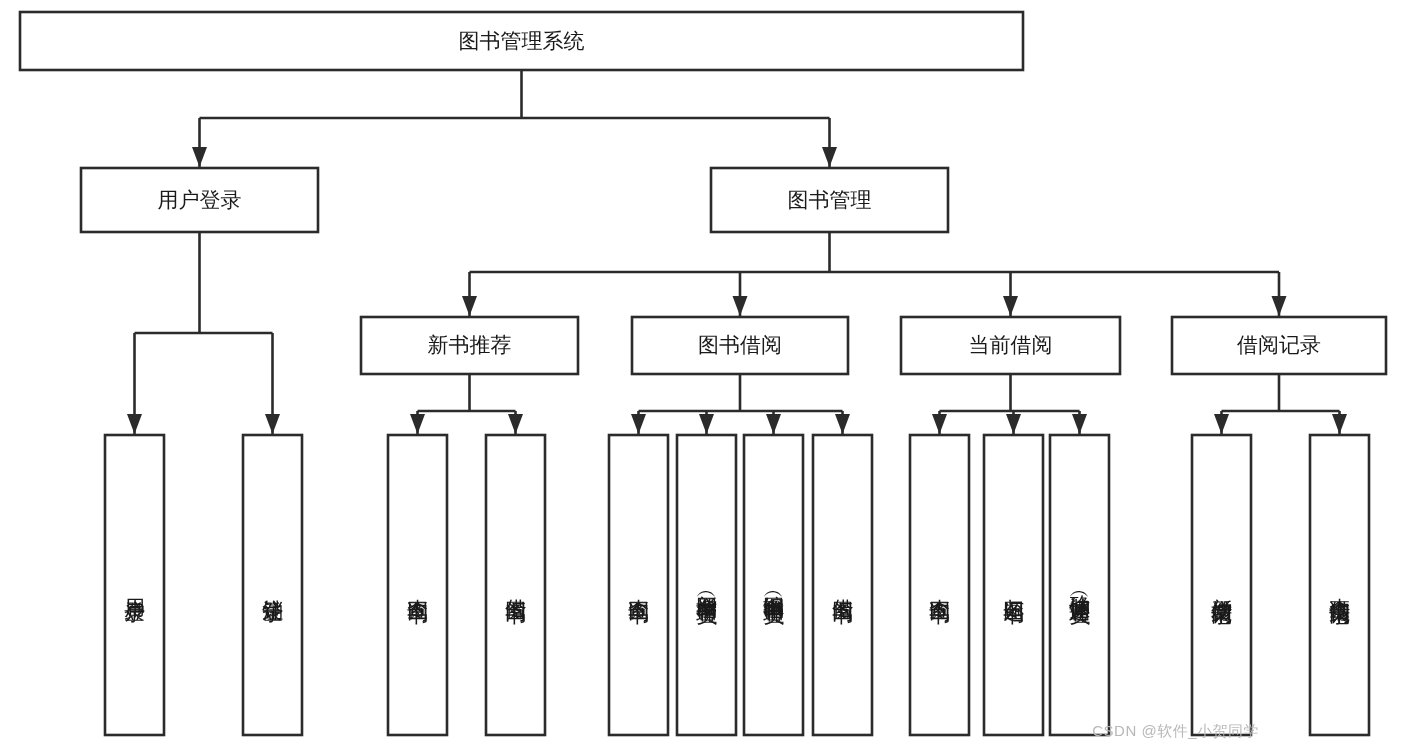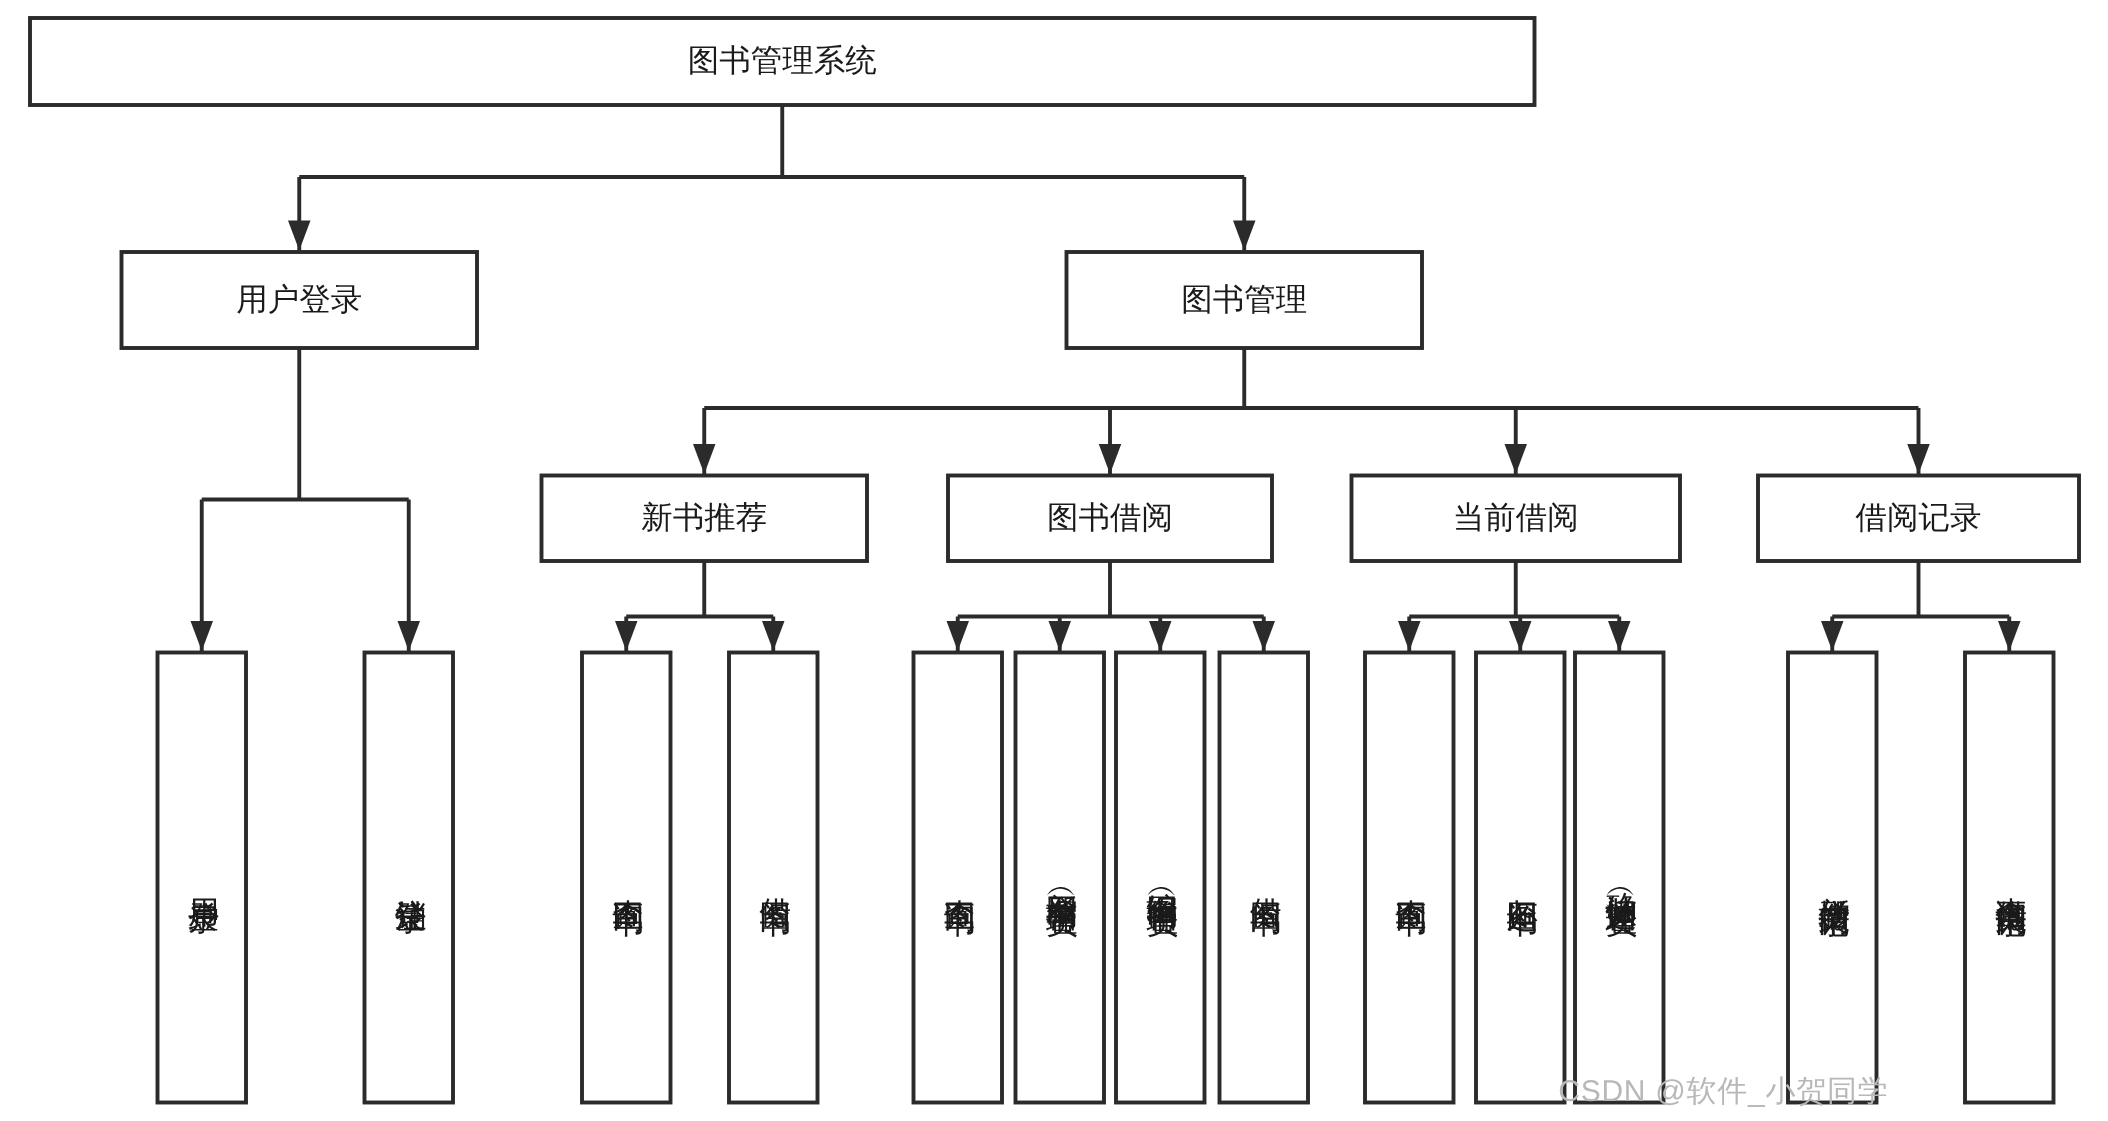--- a/index.html
+++ b/index.html
@@ -61,21 +61,21 @@
     letter-spacing: 1.5px;
     color: #1a1a1a;
     white-space: nowrap;
     pointer-events: none;
   }
   .watermark {
     position: absolute;
     right: 8px;
     bottom: 6px;
     font-family: "Liberation Sans", "DejaVu Sans", sans-serif;
-    font-size: 20px;
+    font-size: 15px;
     color: #b8b8b8;
     letter-spacing: 0.5px;
     white-space: nowrap;
   }
 </style>
 </head>
 <body>
 
 <div id="diagram-root">
 

